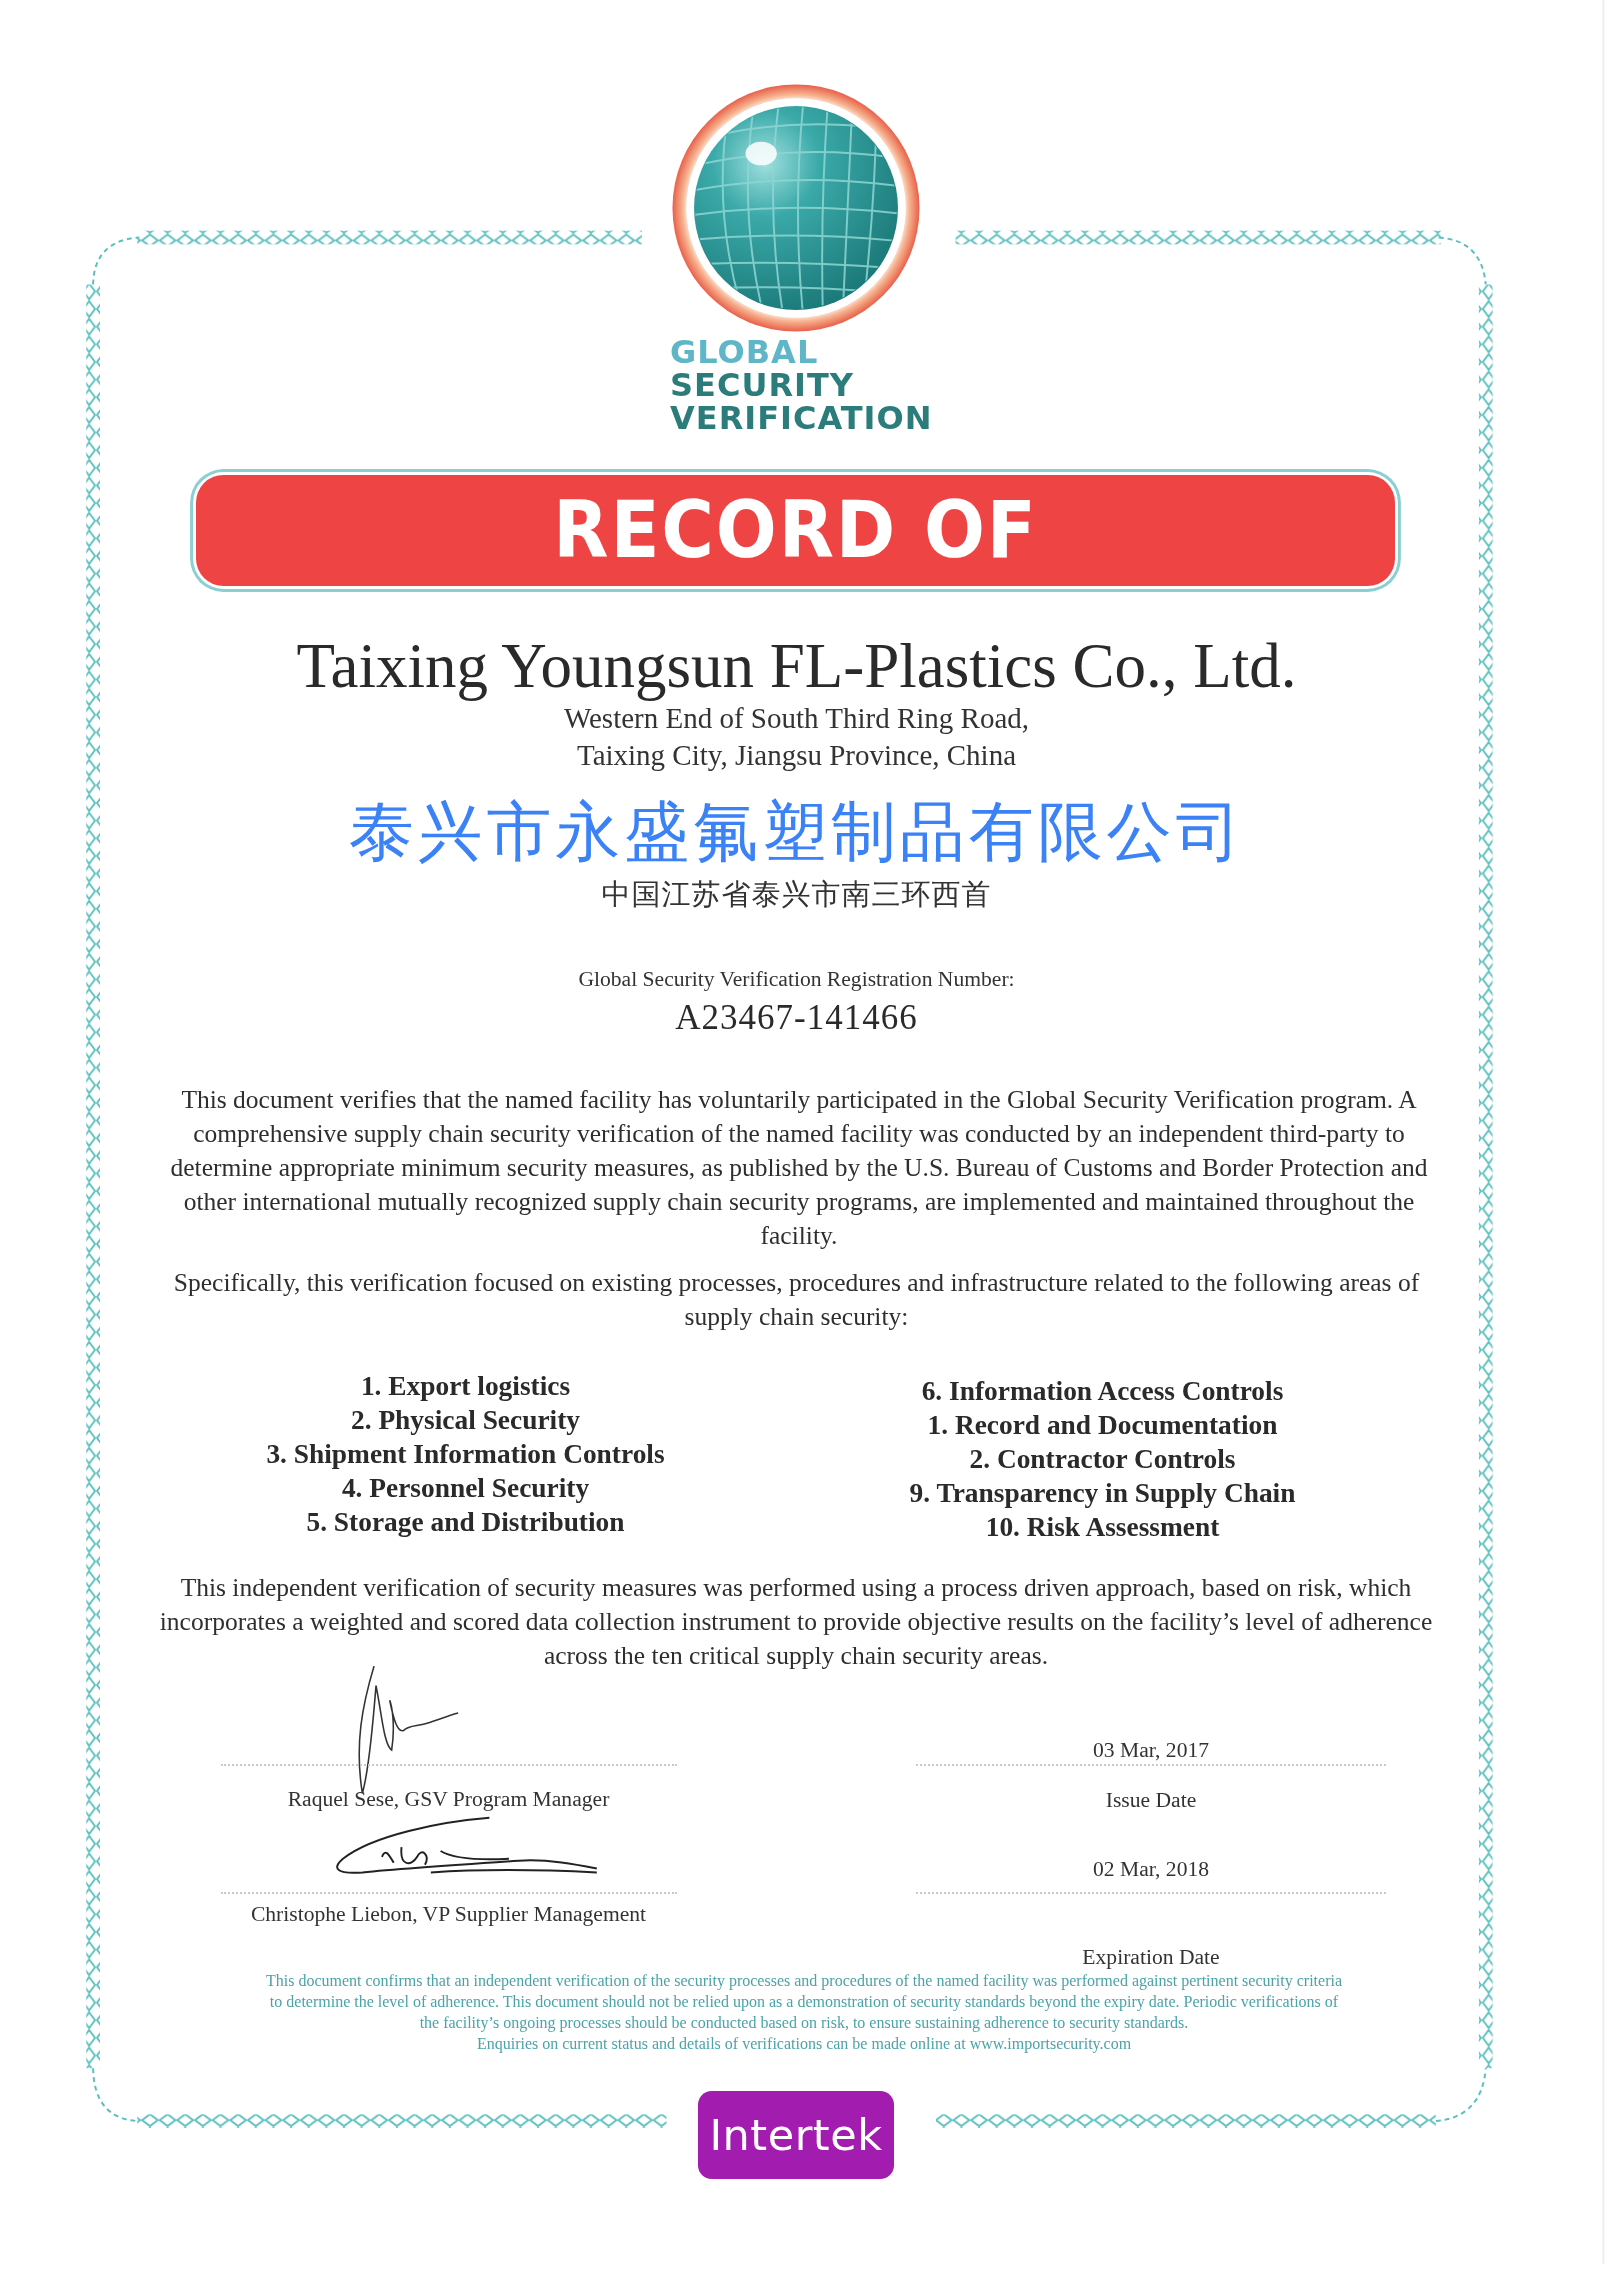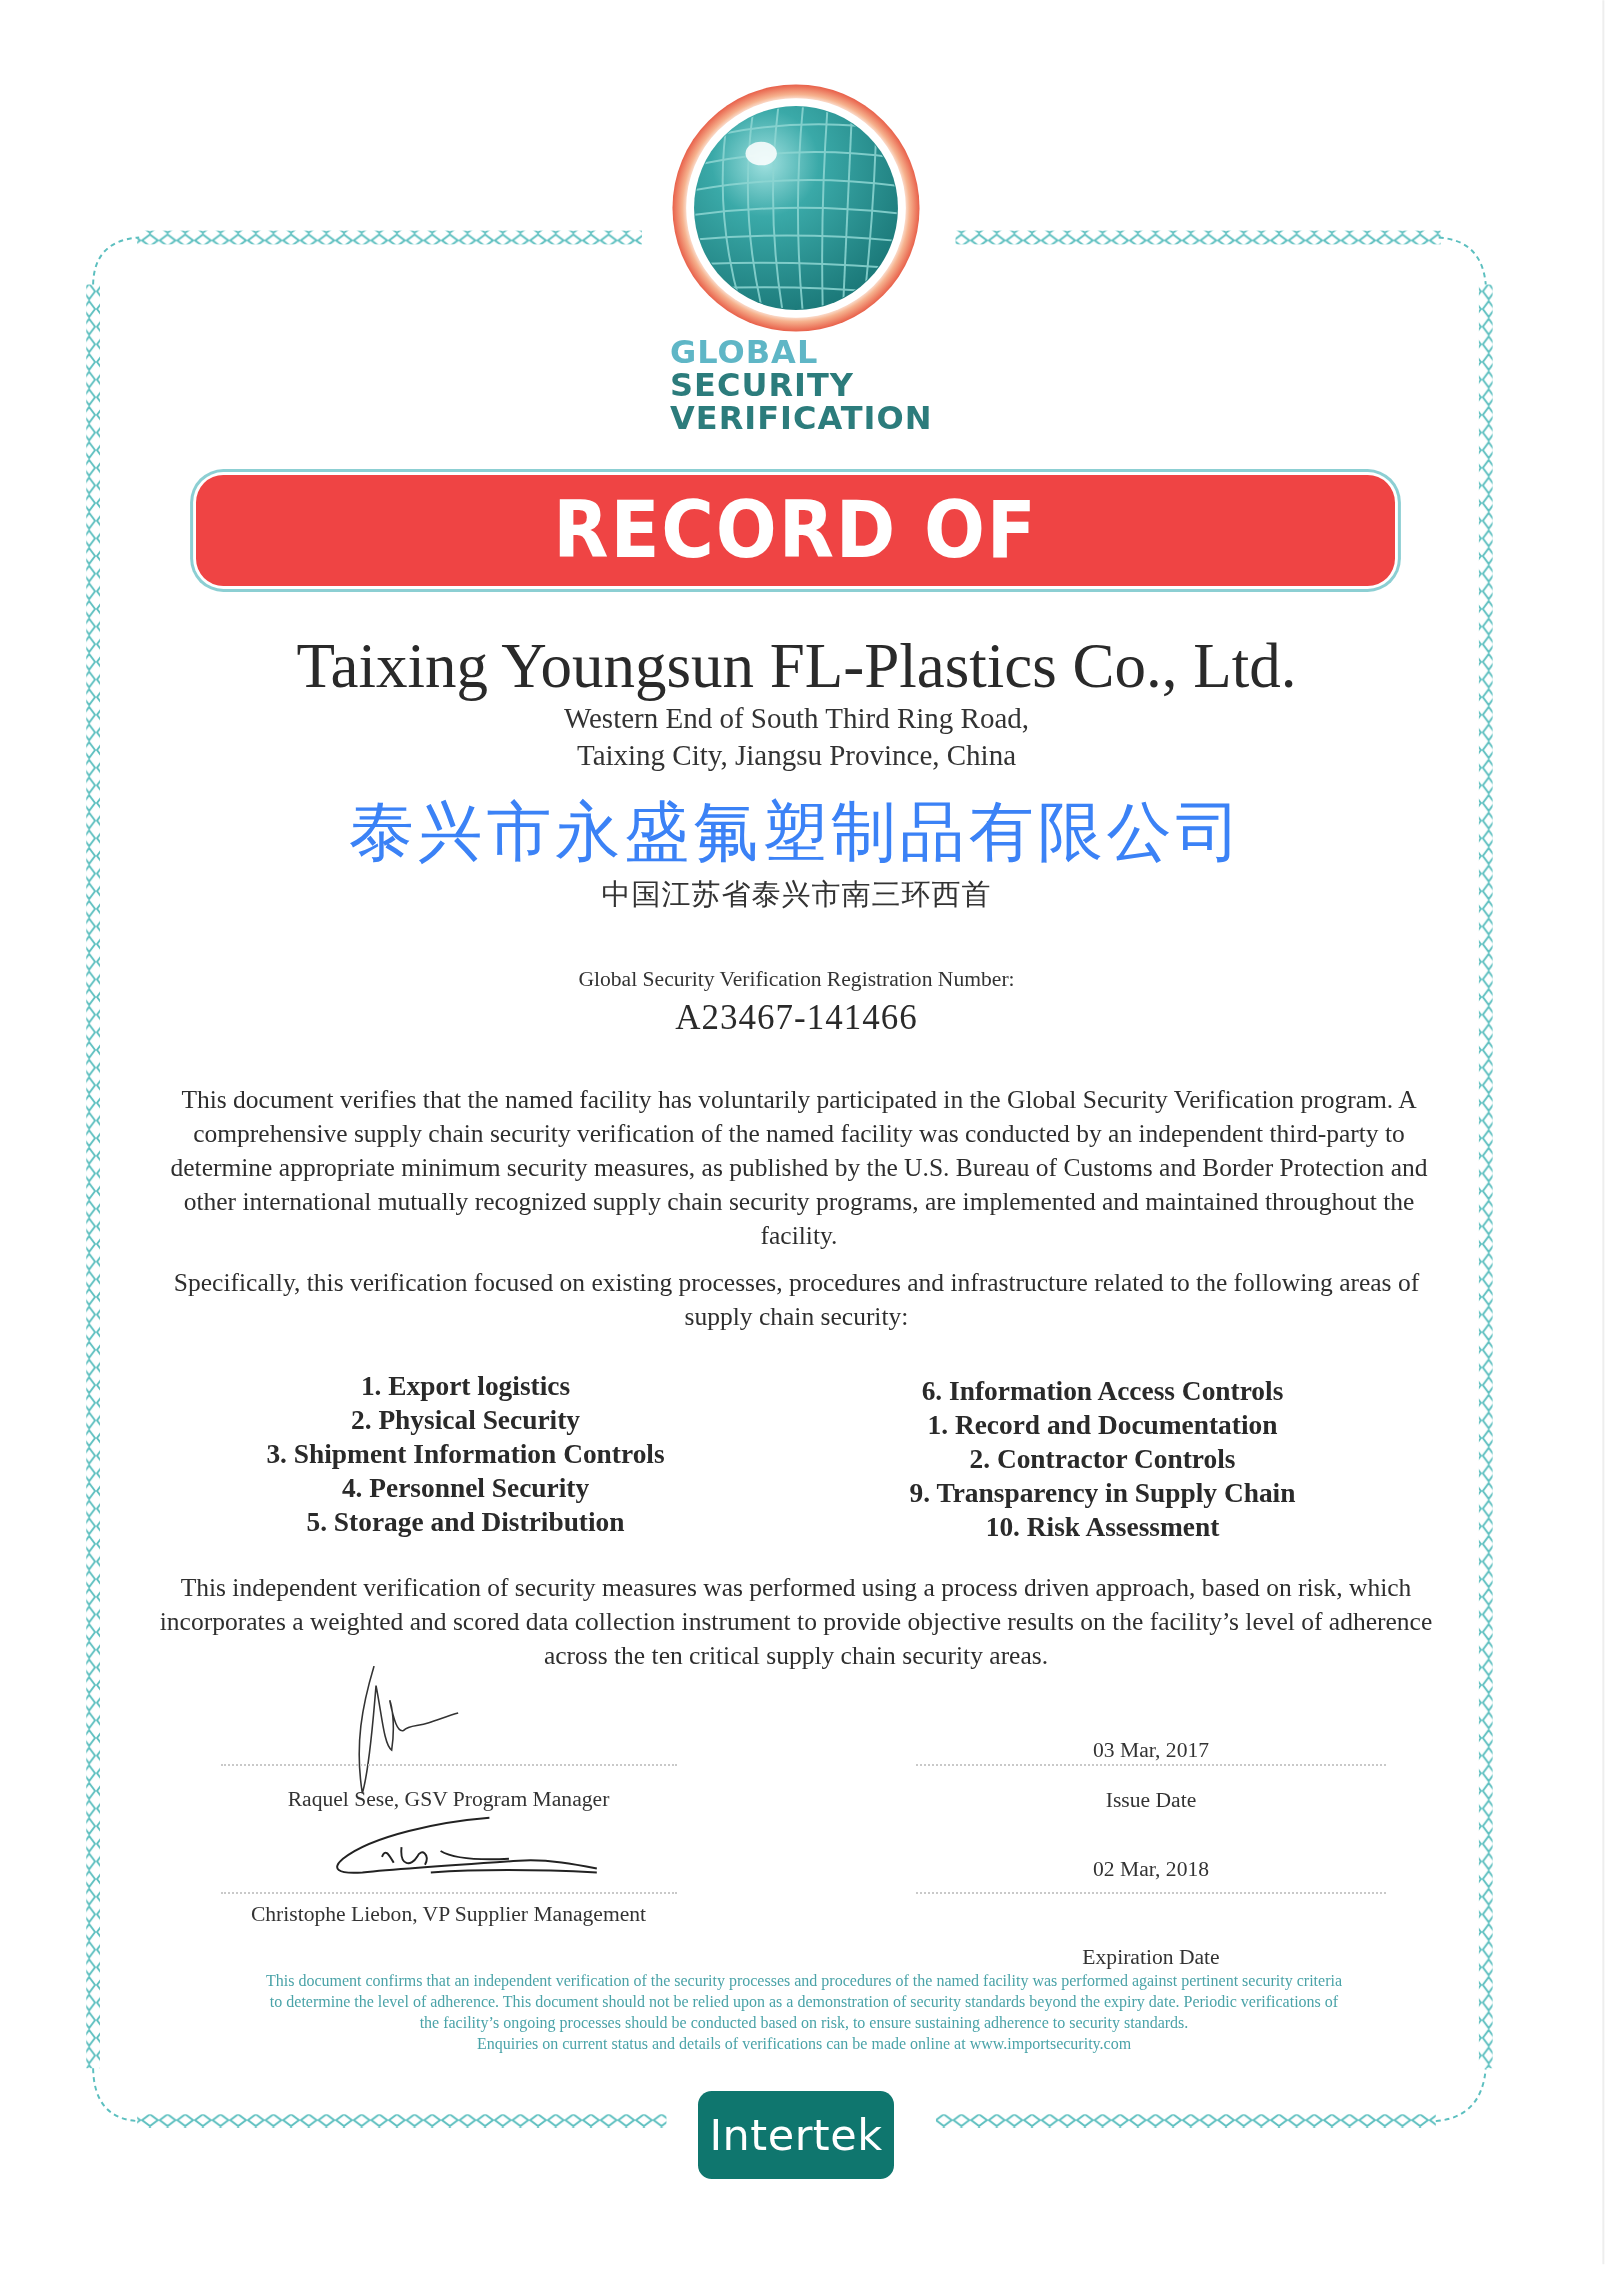--- a/index.html
+++ b/index.html
@@ -40,21 +40,21 @@
   .reg-label { left:98px; width:1397px; top:965px; font-size:21.6px; line-height:29px; color:#333; }
   .reg-num { left:98px; width:1397px; top:995px; font-size:35px; line-height:45px; color:#2a2a2a; letter-spacing:1px; }
   .para { left:147px; width:1299px; font-size:25.5px; line-height:34px; color:#2e2e2e; text-align:center; }
   .list-col { font-size:27.4px; line-height:34px; font-weight:bold; color:#2a2a2a; text-align:center; }
   .list-col div { white-space:nowrap; }
   .sig-block { font-size:21.6px; line-height:27.4px; color:#333; text-align:center; }
   .dotted { position:absolute; height:0; border-top:2px dotted #c9c9c9; }
   .footer-note { left:118px; width:1372px; top:1970px; font-size:16px; line-height:21px; color:#4aa3a8; text-align:center; font-family:"Liberation Serif", serif; }
   .intertek {
     left:698px; top:2091px; width:196px; height:88px;
-    background:#0f766e; border-radius:13.7px;
+    background:#a21caf; border-radius:13.7px;
     color:#fff; font-family:"DejaVu Sans", sans-serif; font-size:43px;
     line-height:88px; text-align:center; letter-spacing:0.5px;
   }
 </style>
 </head>
 <body>
 
 <svg class="border-svg" width="1621" height="2292" viewBox="0 0 1654 2338">
   <defs>
     <pattern id="chainH" x="0" y="0" width="18" height="14" patternUnits="userSpaceOnUse">

